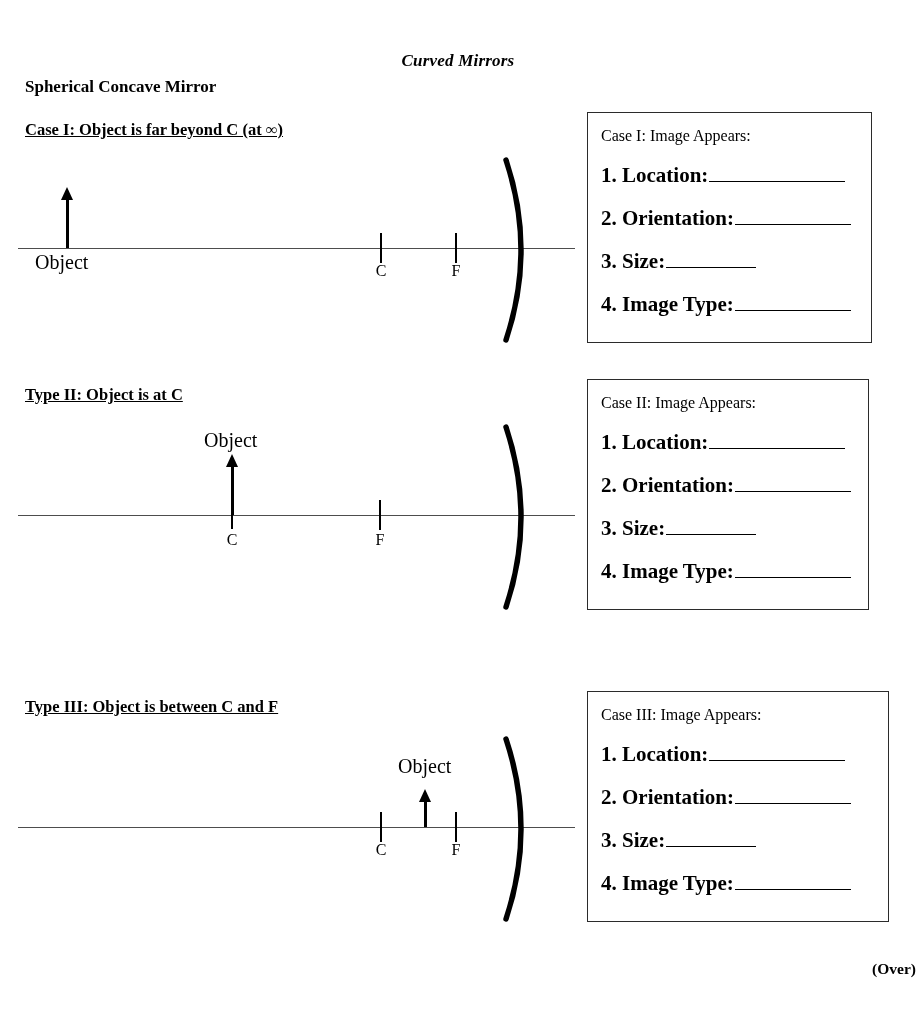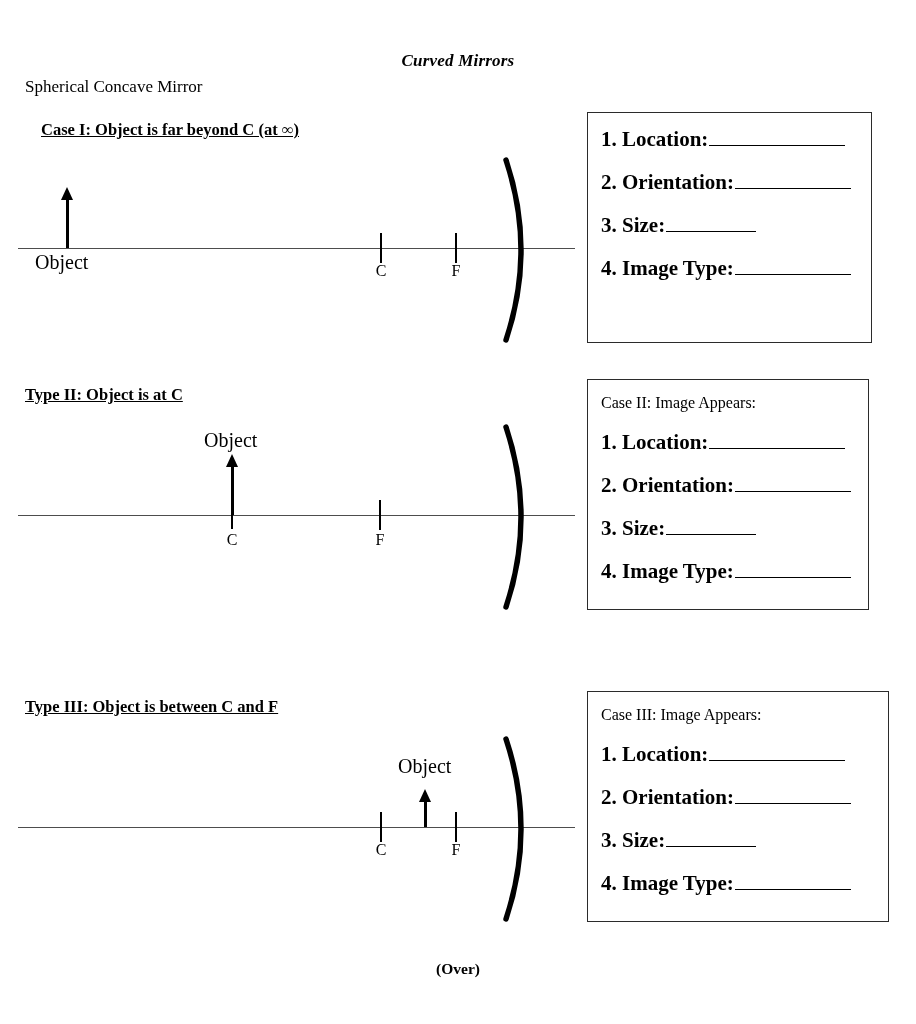--- a/index.html
+++ b/index.html
@@ -31,35 +31,35 @@
     font-weight: bold;
     font-style: italic;
     letter-spacing: 0.2px;
     margin-top: 18px;
   }
   .section-title {
     position: absolute;
     left: 25px;
     top: 77px;
     font-size: 17px;
-    font-weight: normal;
+    font-weight: bold;
   }
   .case-title {
     position: absolute;
     font-size: 16.5px;
     font-weight: bold;
     text-decoration: underline;
     white-space: nowrap;
   }
   .footer-note {
     position: absolute;
     left: 0;
     top: 960px;
     width: 916px;
-    text-align: center;
+    text-align: right;
     font-size: 15.5px;
     font-weight: bold;
   }
 
   
   .diagram {
     position: absolute;
     left: 0;
   }
   .axis {
@@ -131,41 +131,42 @@
   }
 </style>
 </head>
 <body>
 
 <div id="page">
 
   <div class="doc-title">Curved Mirrors</div>
   <div class="section-title">Spherical Concave Mirror</div>
 
-  <div class="case-title" style="left:25px; top:120px;margin-left:16px;">Case I: Object is far beyond C (at ∞)</div>
+  <div class="case-title" style="left:25px; top:120px;">Case I: Object is far beyond C (at ∞)</div>
 
   <div class="diagram">
     <div class="axis" style="left:18px; top:248px; width:557px;"></div>
 
     <div class="obj-arrow" style="left:66px; top:199px; height:49px;"></div>
     <div class="obj-head" style="left:61px; top:187px;"></div>
     <div class="obj-label" style="left:35px; top:251px;">Object</div>
 
     <div class="tick" style="left:380px; top:233px; height:30px;"></div>
     <div class="pt-label" style="left:366px; top:262px;">C</div>
 
     <div class="tick" style="left:455px; top:233px; height:30px;"></div>
     <div class="pt-label" style="left:441px; top:262px;">F</div>
 
     <svg class="mirror-svg" style="left:495px; top:155px;" width="50" height="190" viewBox="0 0 50 190">
       <path d="M 11 5 Q 41 95 11 185" fill="none" stroke="#000000" stroke-width="5.5" stroke-linecap="round"></path>
     </svg>
   </div>
 
   <div class="answer-box" style="left:587px; top:112px; width:285px; height:231px;">
+    <div class="ab-head">Case I: Image Appears:</div>
     <div class="ab-row">
       <span class="lbl">1. Location:</span><span class="blank" style="width:136px;"></span>
     </div>
     <div class="ab-row">
       <span class="lbl">2. Orientation:</span><span class="blank" style="width:116px;"></span>
     </div>
     <div class="ab-row">
       <span class="lbl">3. Size:</span><span class="blank" style="width:90px;"></span>
     </div>
     <div class="ab-row">

